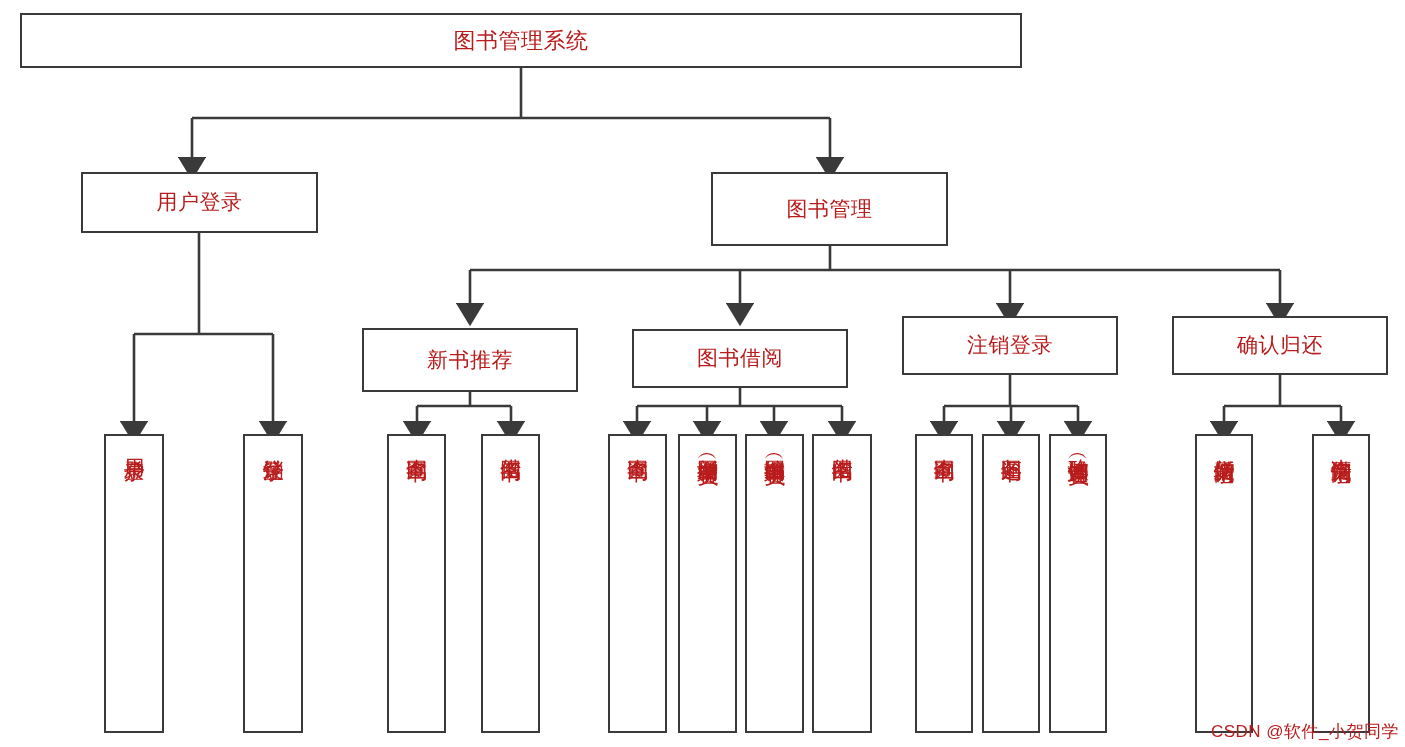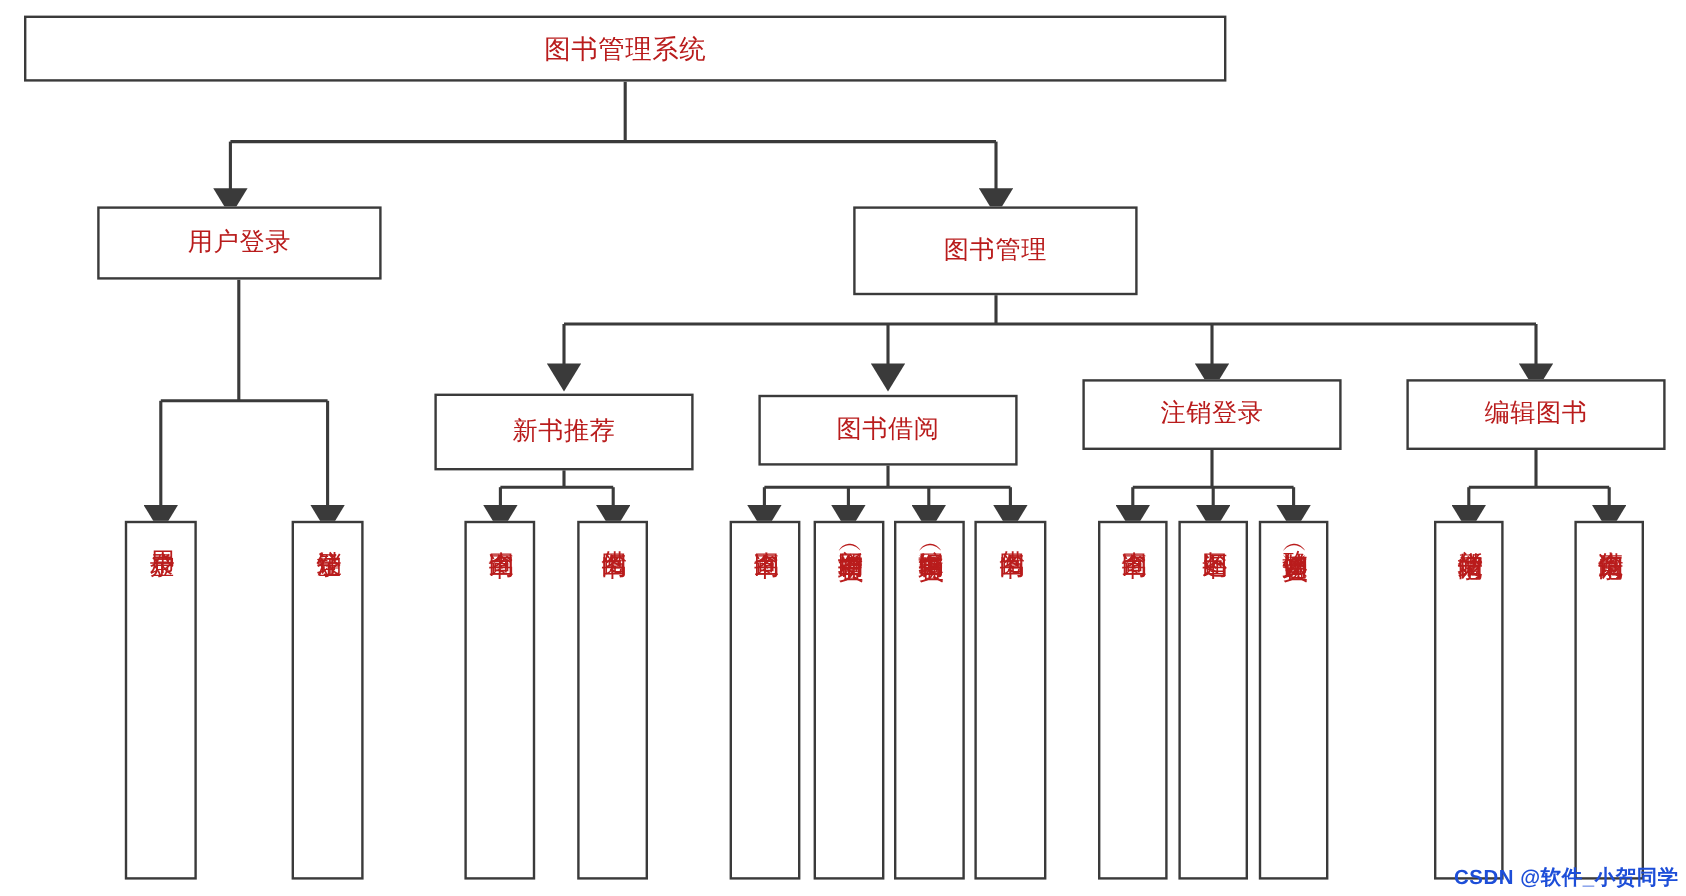--- a/index.html
+++ b/index.html
@@ -44,26 +44,25 @@
     font-size:21px;
     line-height:1.08;
     letter-spacing:1px;
     max-height:100%;
   }
   #watermark{
     position:absolute;
     right:6px;
     bottom:4px;
     font-size:17px;
-    color:#1d4ed8;
+    color:#b91c1c;
     letter-spacing:0.5px;
     z-index:5;
     white-space:nowrap;
     pointer-events:none;
-    font-weight:bold;
   }
 </style>
 </head>
 <body>
 
 <div id="stage">
 
   <svg id="edges" viewBox="0 0 1405 747" xmlns="http://www.w3.org/2000/svg">
     <defs>
       <marker id="arrow" markerWidth="10" markerHeight="11" refX="1.2" refY="5.5" orient="auto" markerUnits="strokeWidth">
@@ -128,21 +127,21 @@
   <div class="node h" style="left:362px;top:328px;width:216px;height:64px;">
     <span class="lbl">新书推荐</span>
   </div>
   <div class="node h" style="left:632px;top:329px;width:216px;height:59px;">
     <span class="lbl">图书借阅</span>
   </div>
   <div class="node h" style="left:902px;top:316px;width:216px;height:59px;">
     <span class="lbl">注销登录</span>
   </div>
   <div class="node h" style="left:1172px;top:316px;width:216px;height:59px;">
-    <span class="lbl">编辑图书</span>
+    <span class="lbl">确认归还</span>
   </div>
 
   <div class="node v" style="left:104px;top:434px;width:60px;height:299px;">
     <span class="lbl">用户登录</span>
   </div>
   <div class="node v" style="left:243px;top:434px;width:60px;height:299px;">
     <span class="lbl">注销登录</span>
   </div>
   <div class="node v" style="left:387px;top:434px;width:59px;height:299px;">
     <span class="lbl">查询图书</span>

